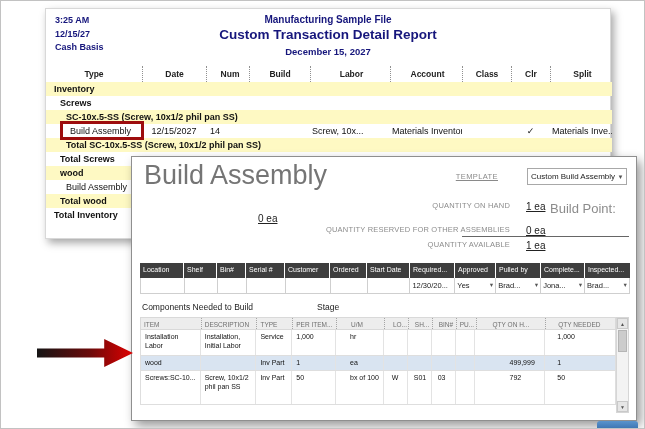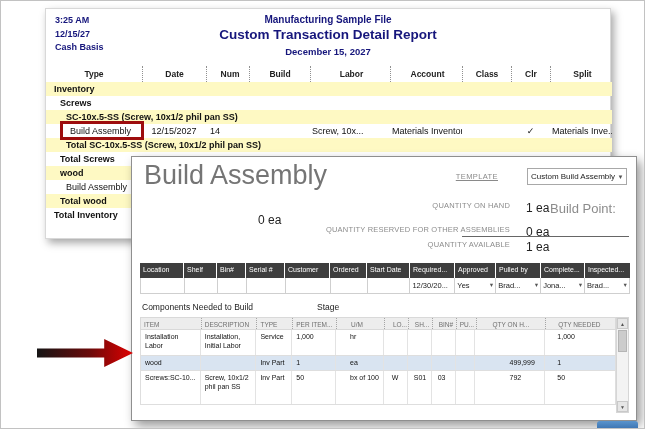--- a/index.html
+++ b/index.html
@@ -36,21 +36,21 @@
   .f-title { position:absolute; left:12px; top:3px; font-size:27px; color:#757575; }
   .tpl-label { position:absolute; right:138px; top:15px; font-size:7.5px; letter-spacing:.4px; color:#8a8a8a;text-decoration:underline; }
   .tpl-dd { position:absolute; right:9px; top:11px; width:100px; height:17px; border:1px solid #a8a8a8;
             background:#fff; font-size:8px; color:#222; display:flex; align-items:center; }
   .tpl-val { flex:1; padding-left:3px; overflow:hidden; white-space:nowrap; }
   .dd-arr { width:11px; font-size:6px; color:#555; text-align:center; }
   .qtys { position:absolute; left:110px; top:44px; width:386px; }
   .qrow { display:flex; height:12px; align-items:flex-start; }
   .qrow.last { margin-top:3px; }
   .qlab { width:268px; text-align:right; font-size:7.5px; color:#8c8c8c; letter-spacing:.2px; white-space:nowrap; overflow:hidden; }
-  .qval { width:34px; padding-left:16px; font-size:12px; color:#222; white-space:nowrap; }
+  .qval { width:34px; padding-left:16px; font-size:10px; color:#222; white-space:nowrap;text-decoration:underline; }
   .qext { padding-left:6px; font-size:13px; color:#8c8c8c; white-space:nowrap; }
   .qline { position:absolute; left:330px; top:79px; width:167px; border-top:1px solid #666; }
 
   .trk { position:absolute; left:8px; top:106px; width:490px; }
   .trk-head { display:flex; height:15px; background:#3e3e3e; }
   .th { color:#fff; font-size:7px; padding:3px 0 0 3px; border-right:1px solid #fff; overflow:hidden; white-space:nowrap; }
   .th:last-child { border-right:none; }
   .trk-row { display:flex; height:16px; border-bottom:1px solid #cfcfcf; border-left:1px solid #cfcfcf; background:#fff; }
   .td { font-size:7.5px; color:#222; border-right:1px solid #cfcfcf; padding:3px 1px 0 2px; overflow:hidden; white-space:nowrap; display:flex; }
   .td .v { flex:1; overflow:hidden; }

